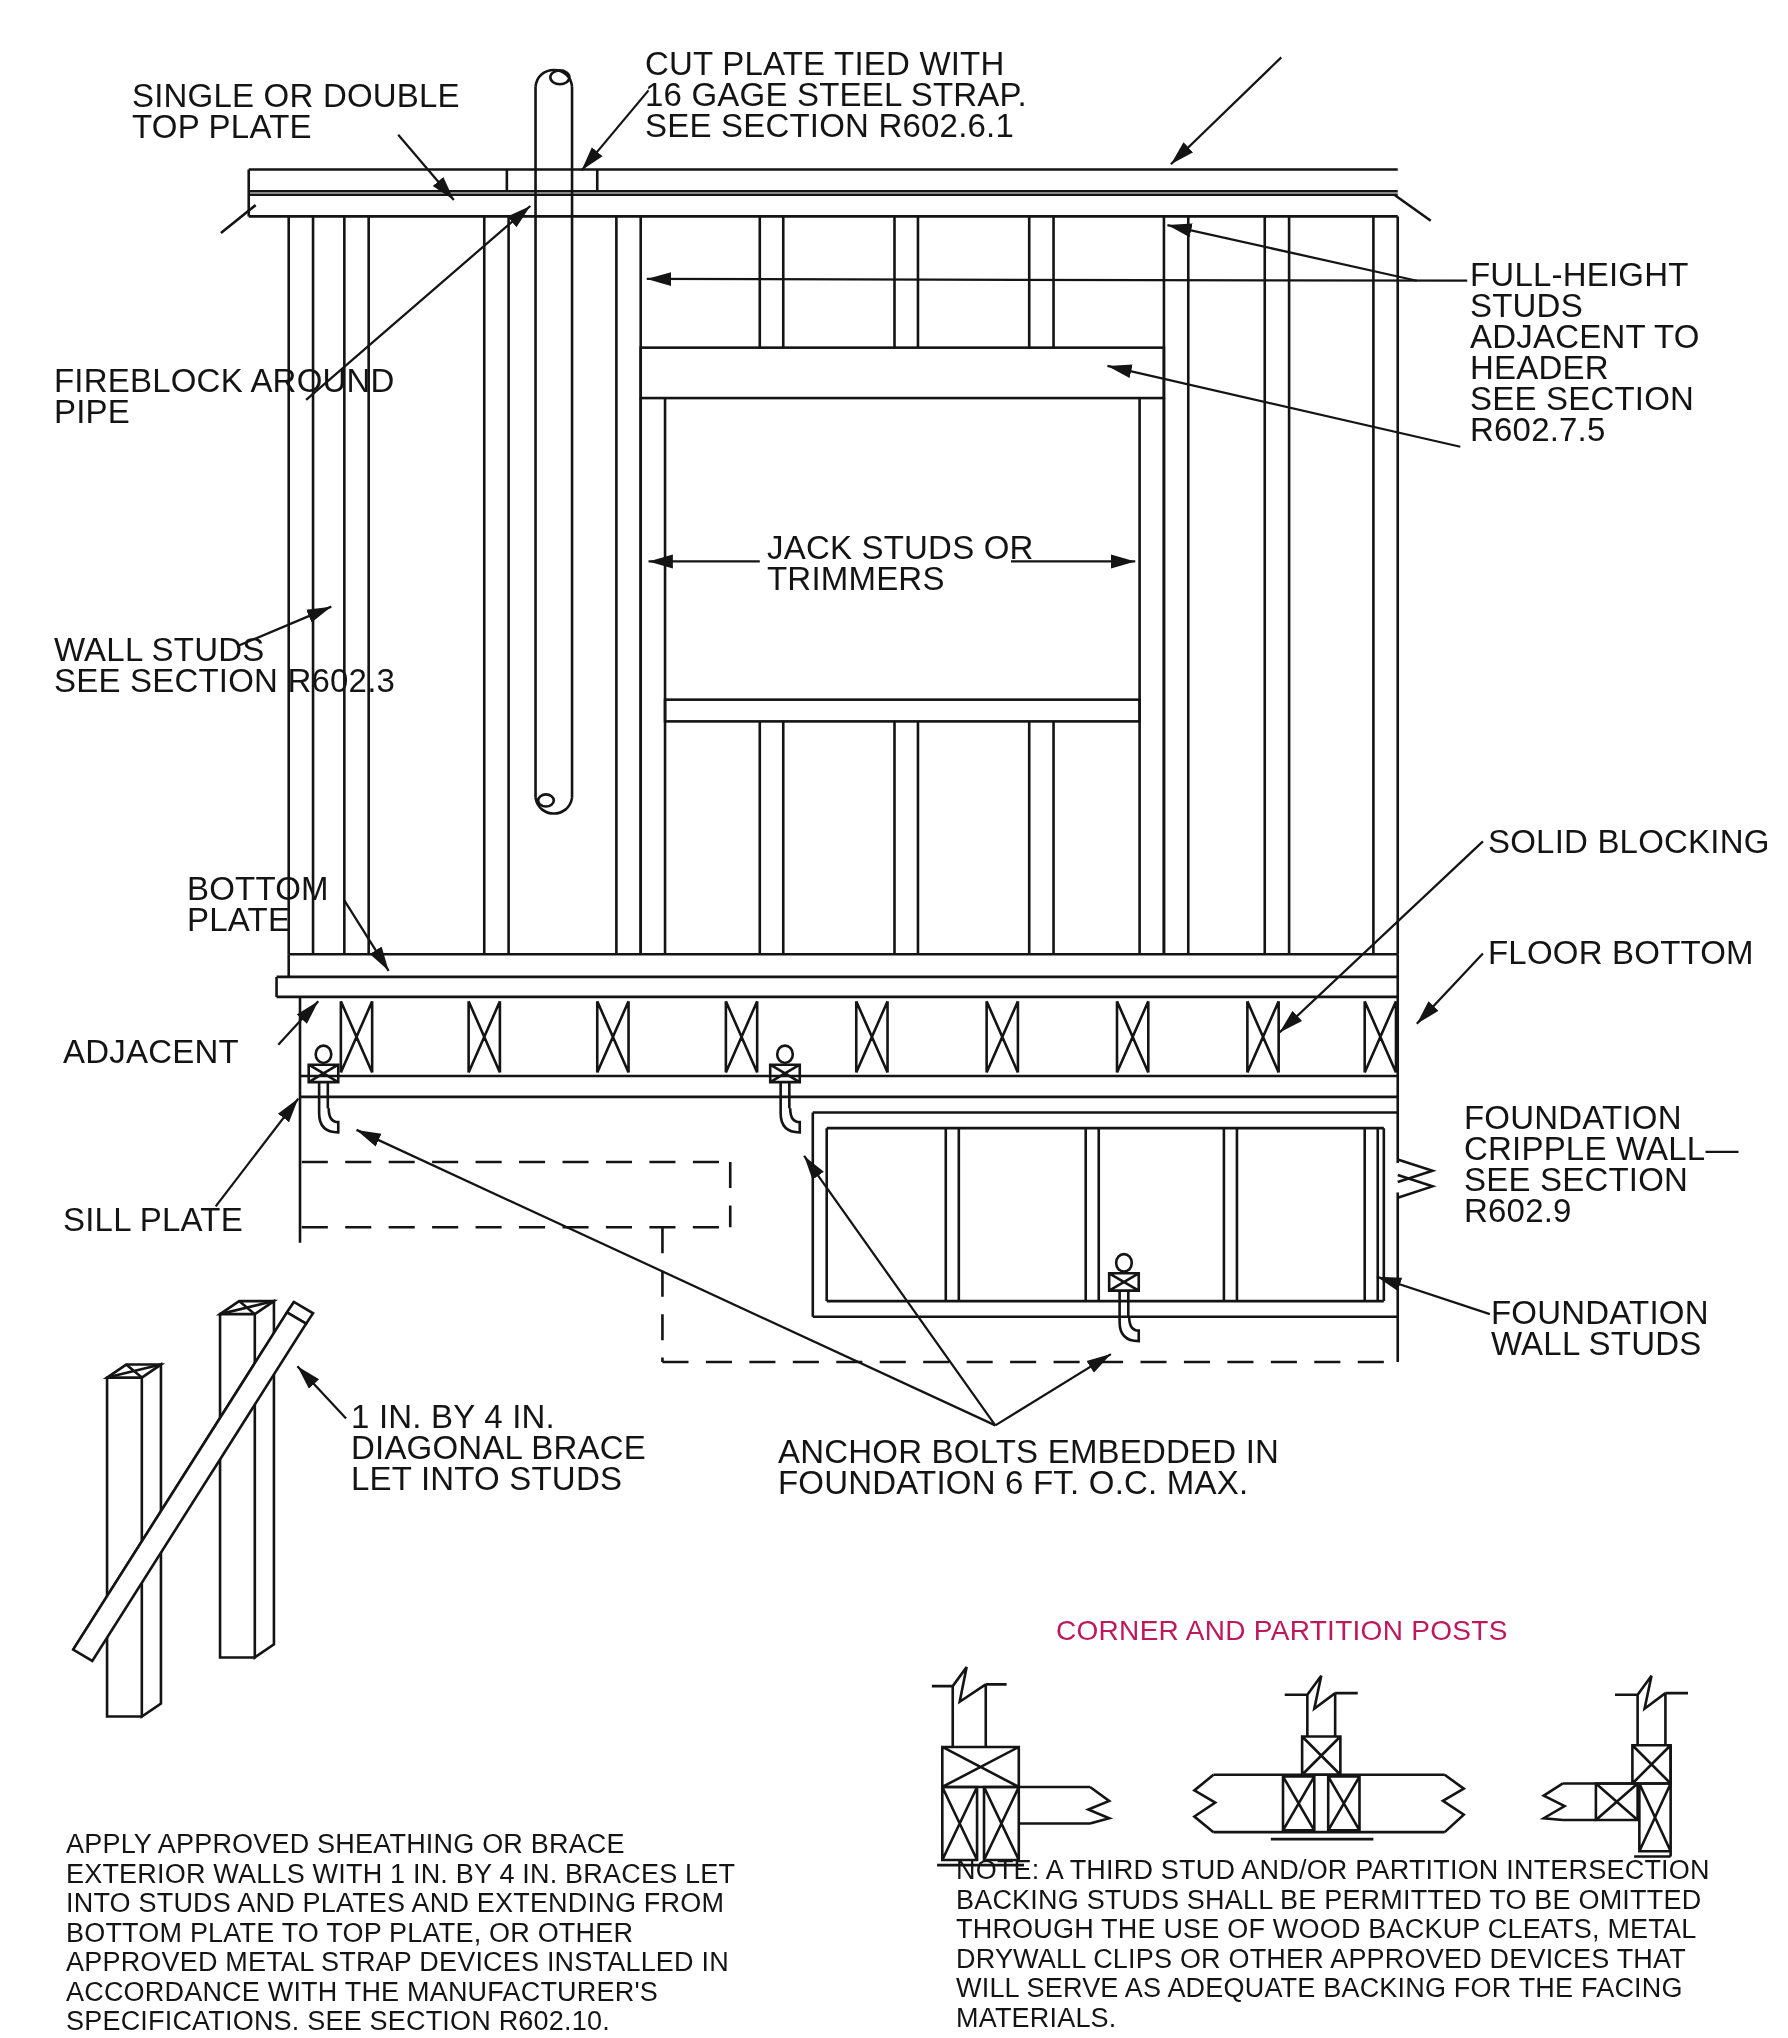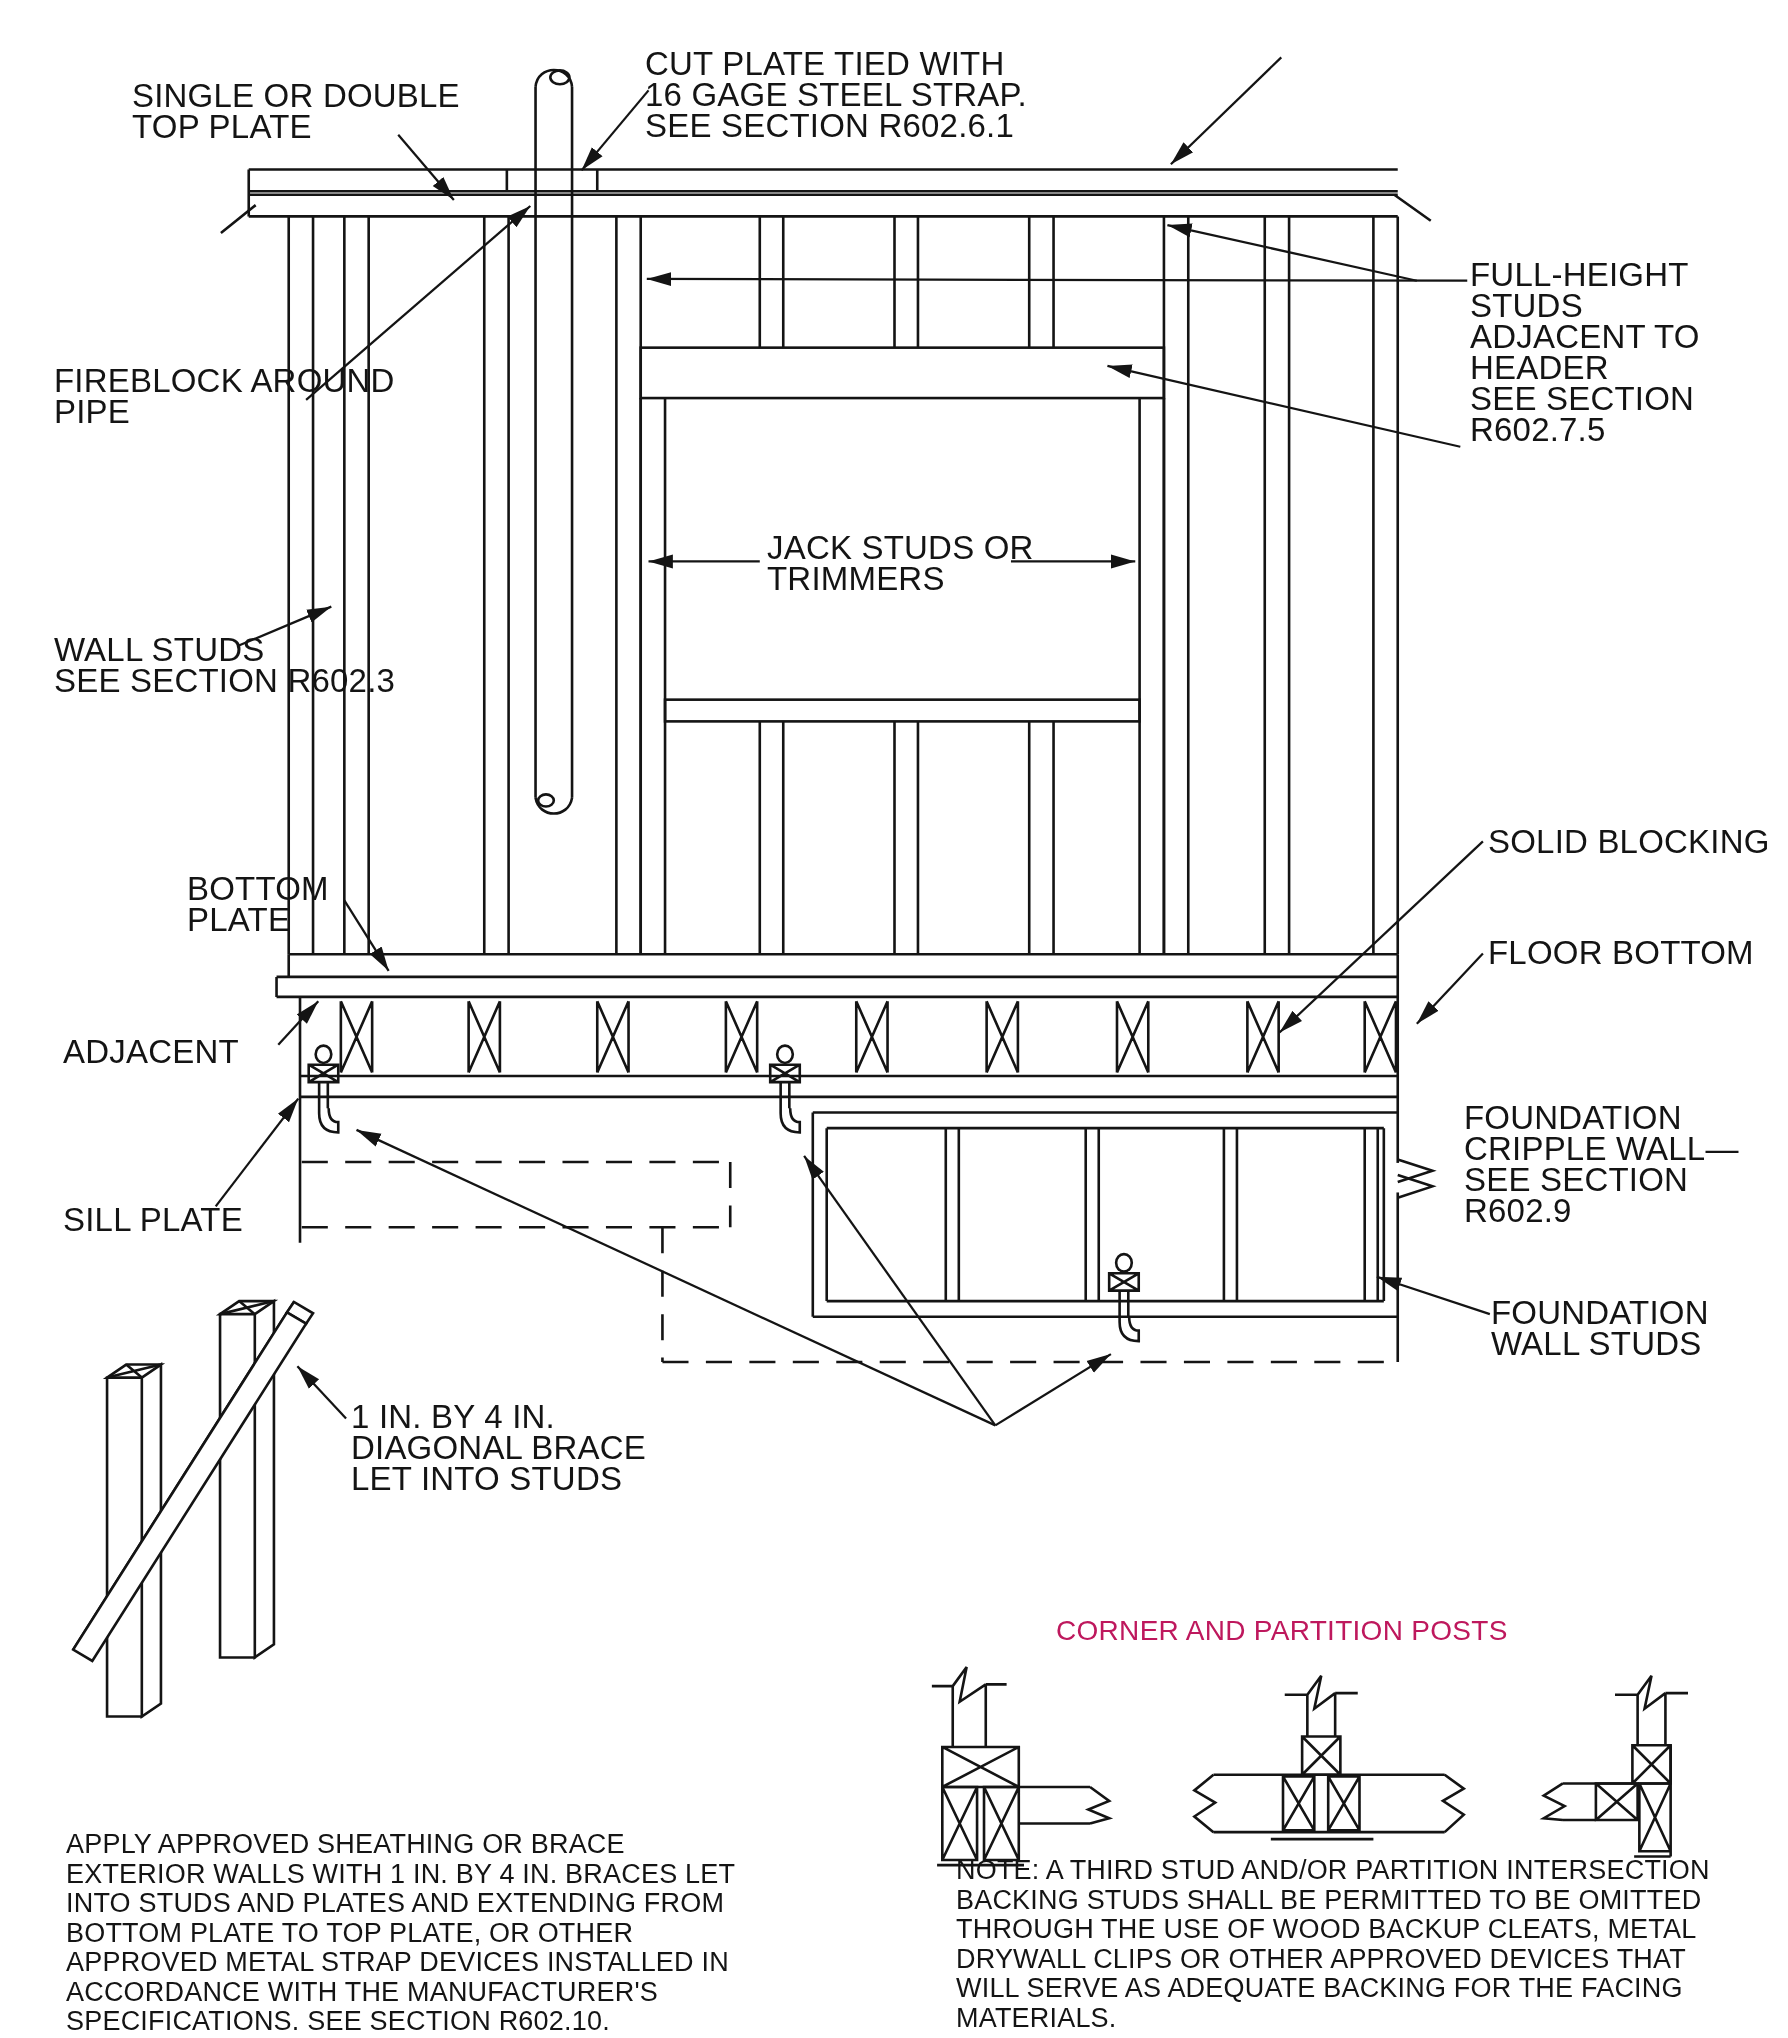--- a/index.html
+++ b/index.html
@@ -145,20 +145,22 @@
 PLATE</div>
 <div class="lbl" style="left:63px;top:1036px">ADJACENT</div>
 <div class="lbl" style="left:63px;top:1204px">SILL PLATE</div>
 <div class="lbl" style="left:1488px;top:826px">SOLID BLOCKING</div>
 <div class="lbl" style="left:1488px;top:937px">FLOOR BOTTOM</div>
 <div class="lbl" style="left:1464px;top:1102px">FOUNDATION
 CRIPPLE WALL—
 SEE SECTION R602.9</div>
 <div class="lbl" style="left:1491px;top:1297px">FOUNDATION
 WALL STUDS</div>
+<div class="lbl" style="left:778px;top:1436px">ANCHOR BOLTS EMBEDDED IN
+FOUNDATION 6 FT. O.C. MAX.</div>
 <div class="lbl" style="left:351px;top:1401px">1 IN. BY 4 IN.
 DIAGONAL BRACE
 LET INTO STUDS</div>
 
 <div class="ttl" style="left:1056px;top:1615px">CORNER AND PARTITION POSTS</div>
 <div class="para" style="left:66px;top:1830px;width:721px">APPLY APPROVED SHEATHING OR BRACE
 EXTERIOR WALLS WITH 1 IN. BY 4 IN. BRACES LET
 INTO STUDS AND PLATES AND EXTENDING FROM
 BOTTOM PLATE TO TOP PLATE, OR OTHER
 APPROVED METAL STRAP DEVICES INSTALLED IN

